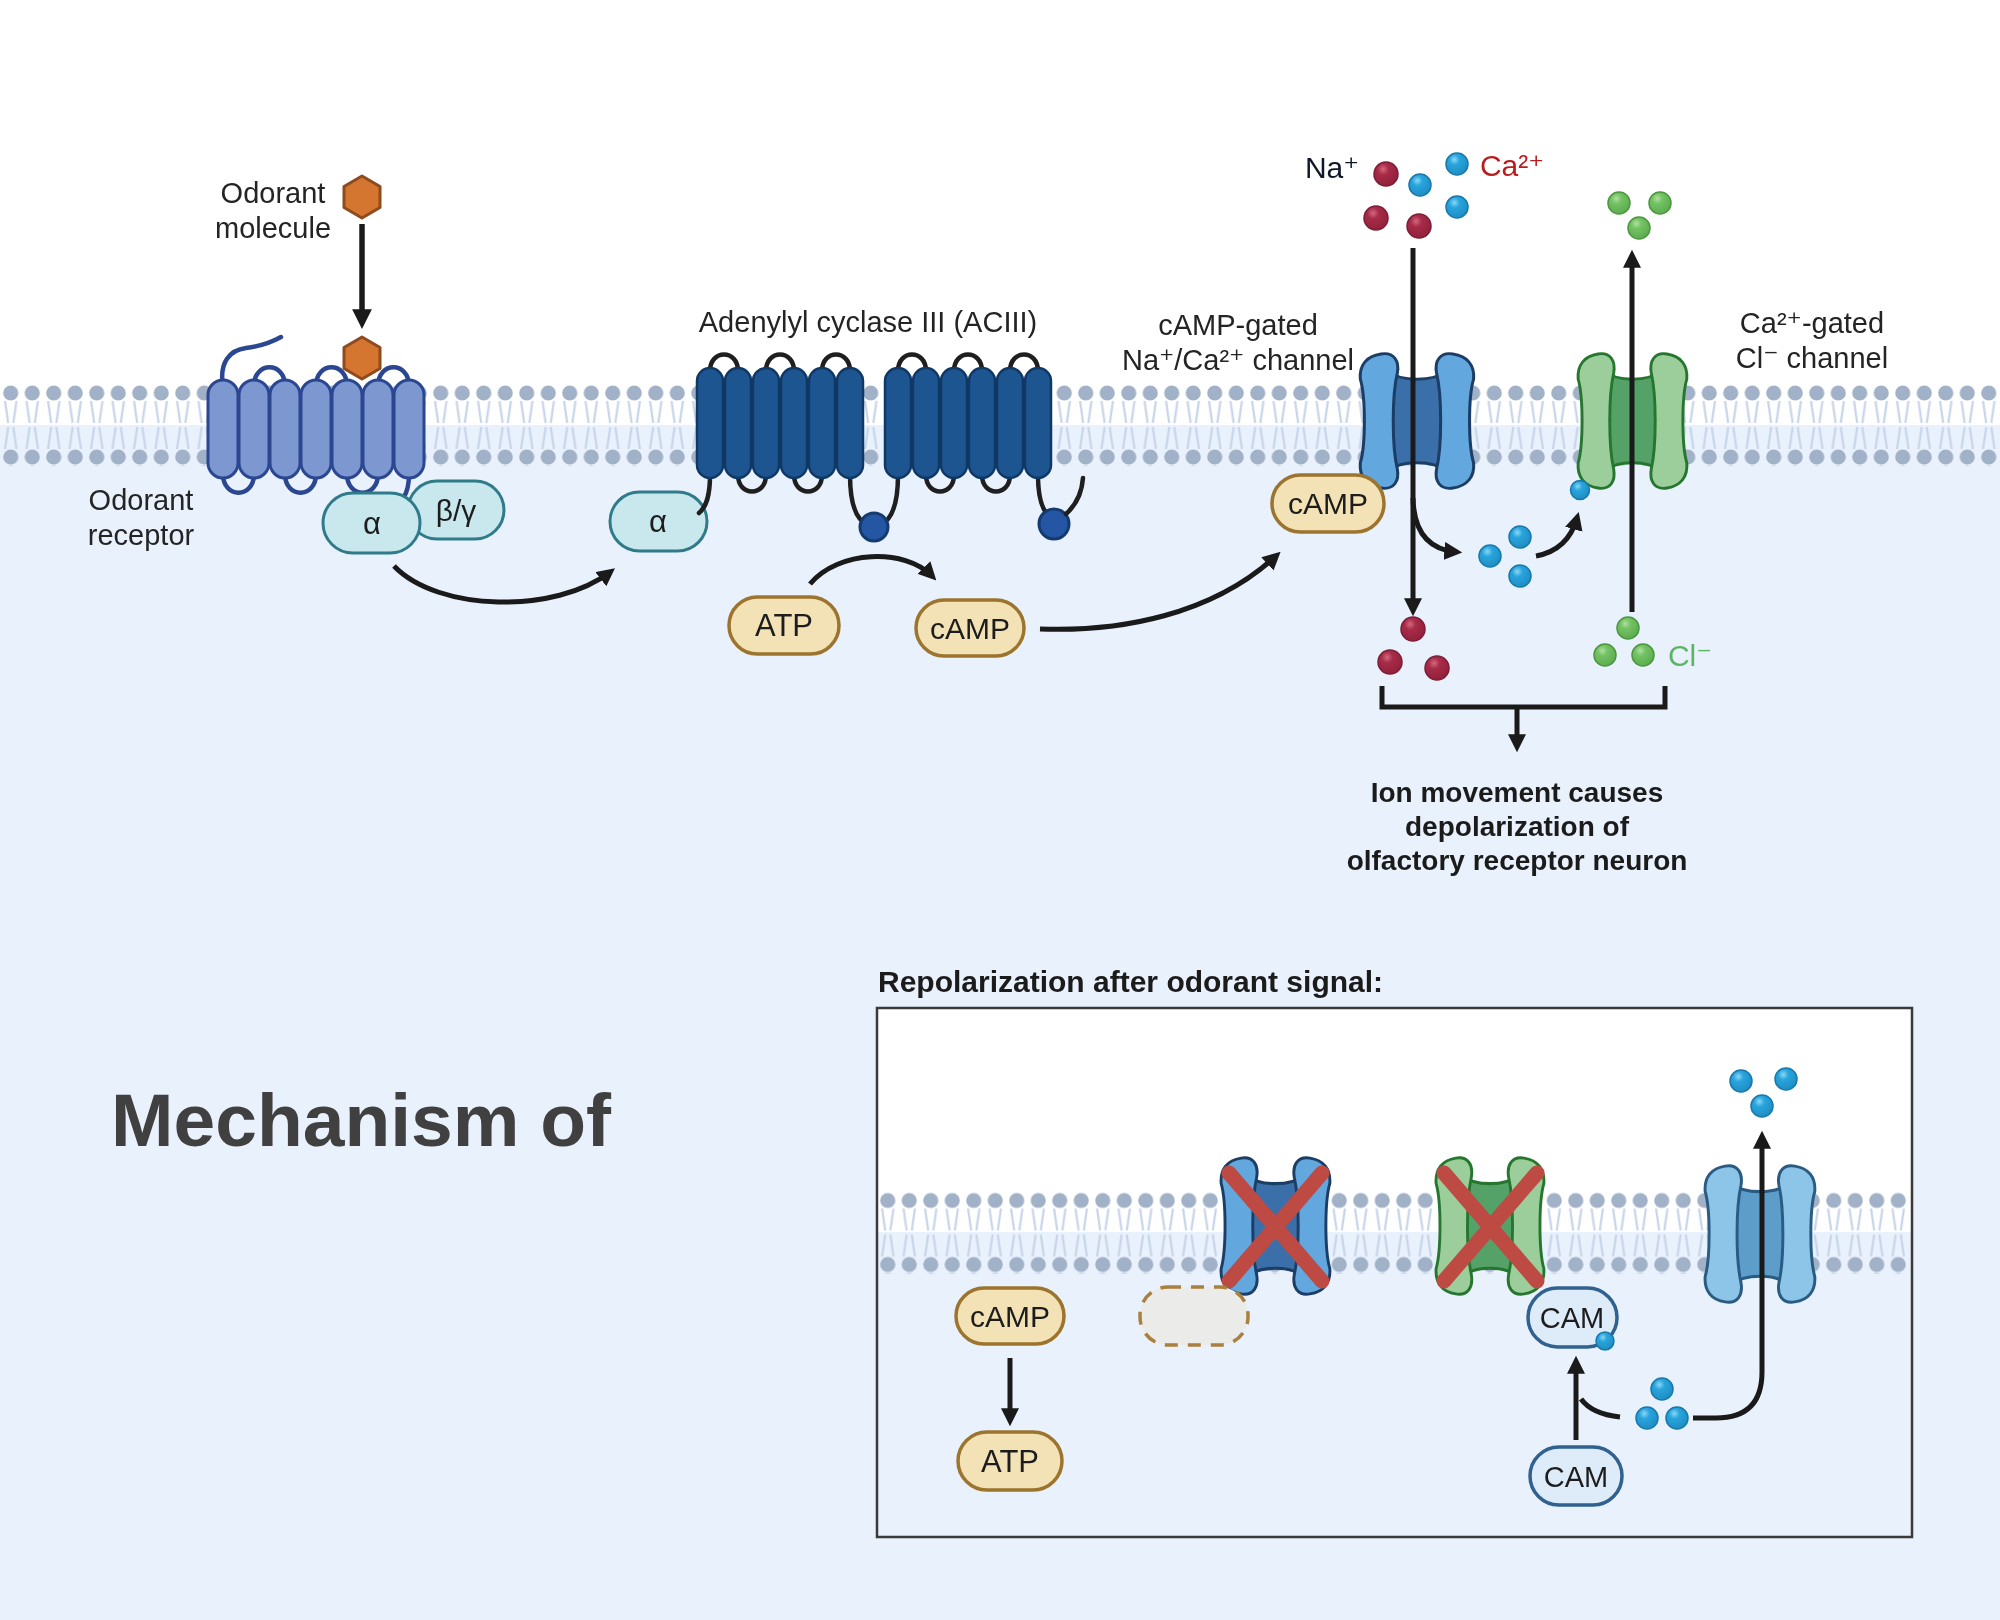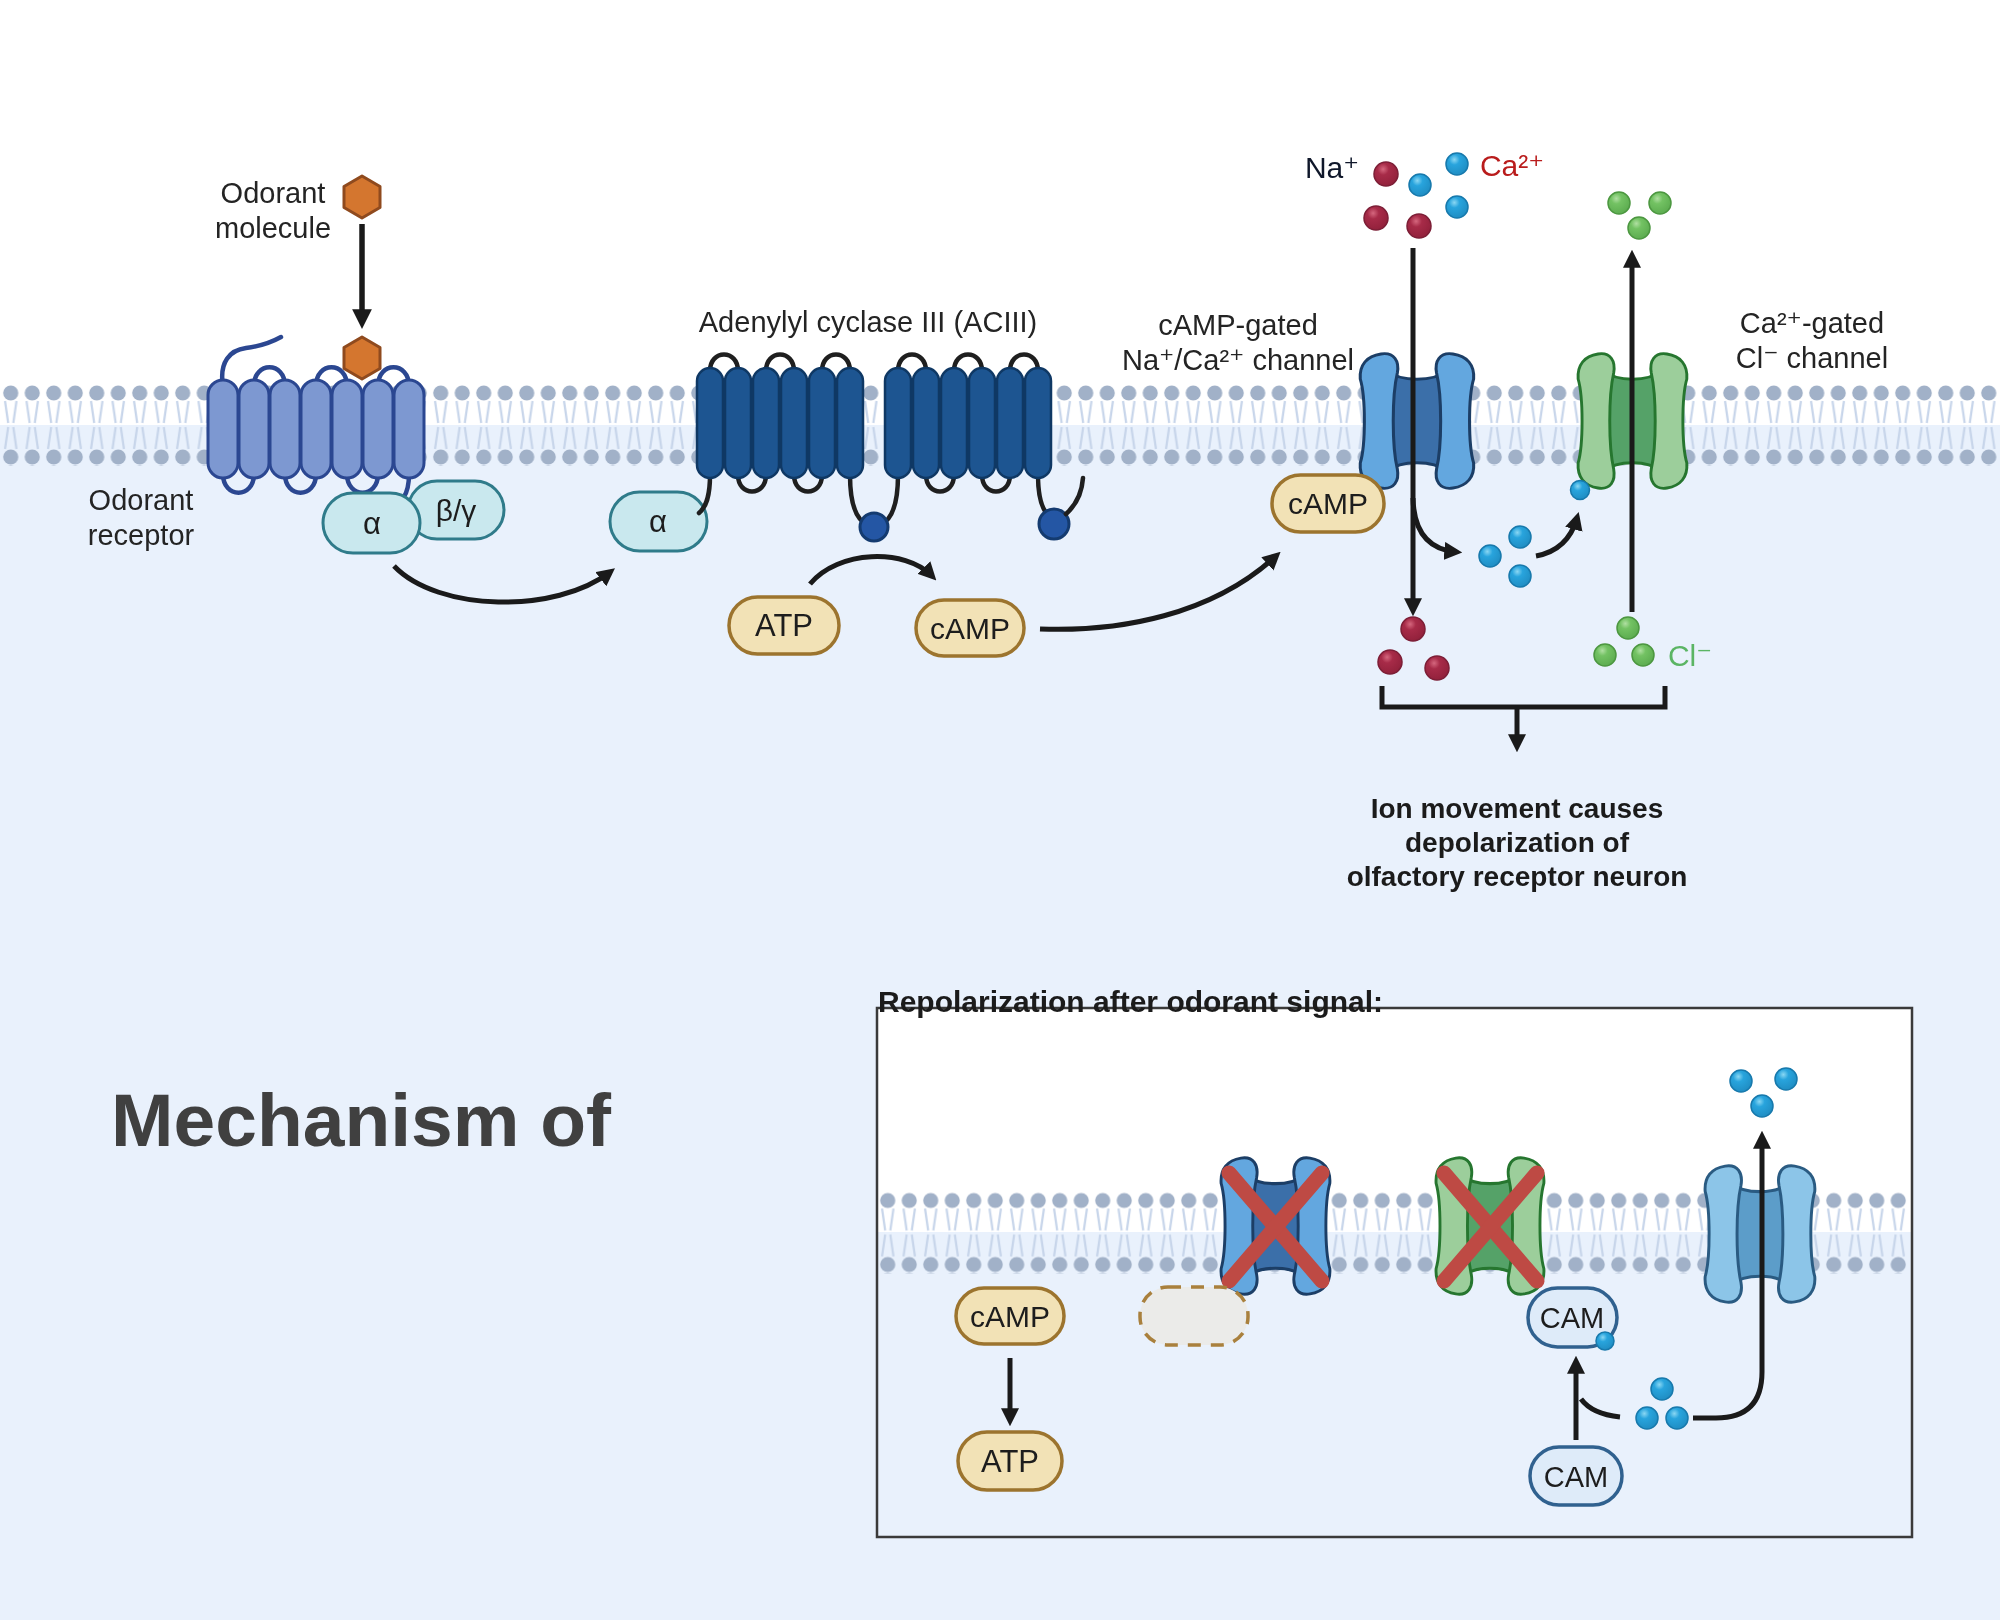--- a/index.html
+++ b/index.html
@@ -237,30 +237,30 @@
 
 <div class="lbl center" style="left:1812px;top:306px">
   <span>Ca²⁺-gated</span>
   <span>Cl⁻ channel</span>
 </div>
 
 <div class="lbl center ion-lbl" style="left:1332px;top:150px;color:#0f172a">Na⁺</div>
 <div class="lbl center ion-lbl" style="left:1512px;top:148px;color:#b91c1c">Ca²⁺</div>
 <div class="lbl center ion-lbl" style="left:1690px;top:638px;color:#5BB564">Cl⁻</div>
 
-<div class="lbl center" id="depol-caption" style="left:1517px;top:792px">
+<div class="lbl center" id="depol-caption" style="left:1517px;top:776px">
   <span>Ion movement causes</span>
   <span>depolarization of</span>
   <span>olfactory receptor neuron</span>
 </div>
 
 <div class="lbl" id="main-title" style="left:111px;top:1072px">
   <span>Mechanism of</span>
 </div>
 
-<div class="lbl" id="repol-heading" style="left:878px;top:984px">Repolarization after odorant signal:</div>
+<div class="lbl" id="repol-heading" style="left:878px;top:964px">Repolarization after odorant signal:</div>
 
 <div class="lbl mid oval-txt" style="left:1010px;top:1317px">cAMP</div>
 <div class="lbl mid oval-txt" style="left:1010px;top:1462px;font-size:31px">ATP</div>
 <div class="lbl mid oval-txt" style="left:1572px;top:1318px;font-size:29px">CAM</div>
 <div class="lbl mid oval-txt" style="left:1576px;top:1477px;font-size:29px">CAM</div>
 
 </div>
 
 </body></html>

